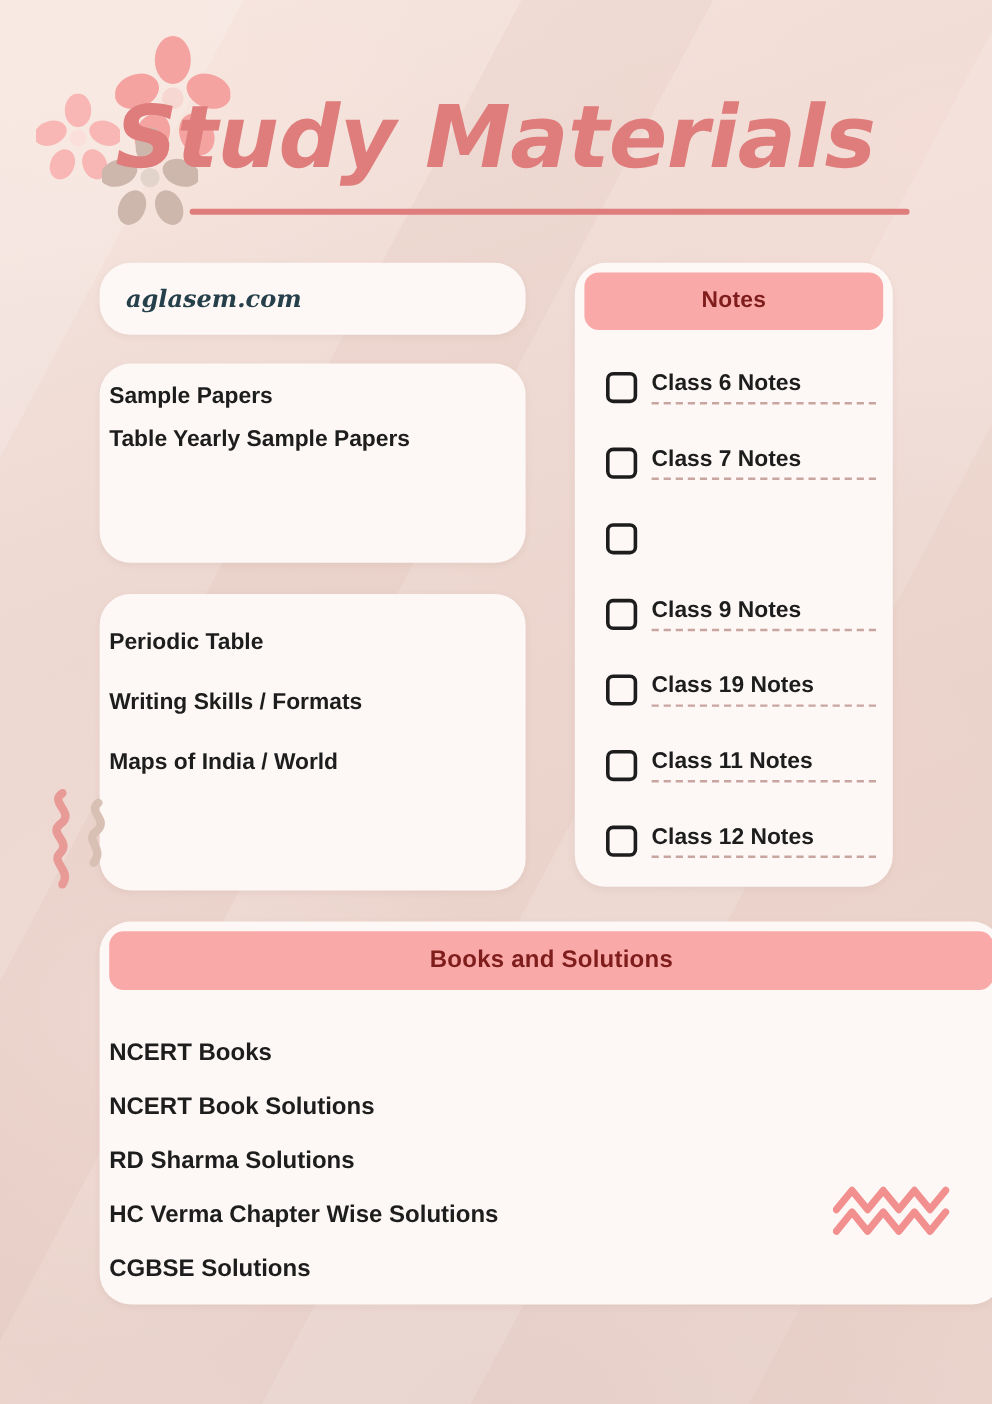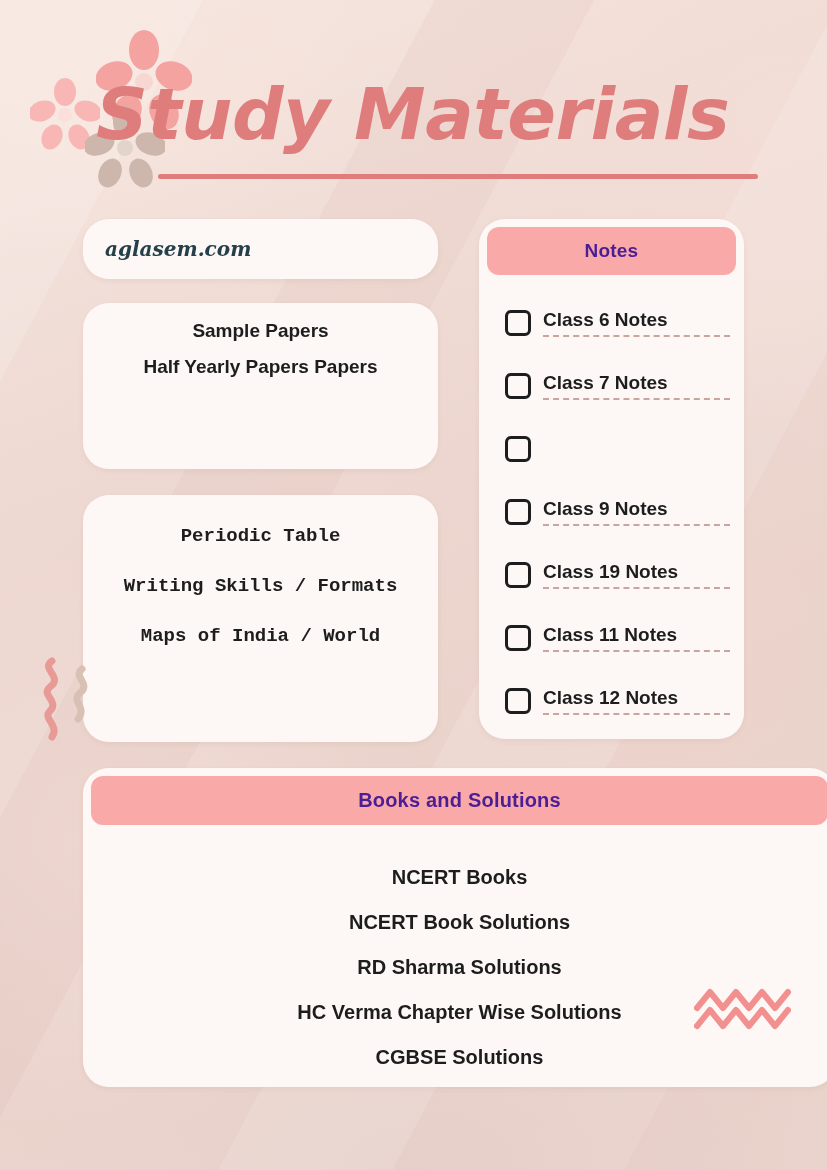--- a/index.html
+++ b/index.html
@@ -69,31 +69,30 @@
   
   .card {
     position: absolute;
     background: #fdf8f6;
     border-radius: 26px;
     box-shadow: 0 2px 5px rgba(160,120,110,0.10);
     overflow: hidden;
   }
   .card-head {
     background: #f9aaa8;
-    color: #4c1d95;
+    color: #7f1d1d;
     border-radius: 12px;
     margin: 8px;
     text-align: center;
     font-size: 19px;
     font-weight: bold;
     padding: 13px 12px;
     letter-spacing: .2px;
   }
   .card-body {
-    text-align: center;
     color: #1d1d1d;
     font-weight: bold;
     font-size: 19px;
   }
   .card-body .row { padding: 6px 8px; }
 
   
   #brand-card {
     left: 83px; top: 219px; width: 355px; height: 60px;
     display: flex; align-items: center;
@@ -107,21 +106,21 @@
     font-family: "DejaVu Serif", serif;
   }
 
   
   #model-papers-card { left: 83px; top: 303px; width: 355px; height: 166px; }
   #model-papers-card .card-body { padding-top: 10px; }
   #model-papers-card .row { padding: 7px 8px; }
 
   
   #important-resources-card { left: 83px; top: 495px; width: 355px; height: 247px; }
-  #important-resources-card .card-body { padding-top: 16px; font-family: Liberation Mono, monospace; }
+  #important-resources-card .card-body { padding-top: 16px; }
   #important-resources-card .row { padding: 14px 8px; }
 
   
   #notes-card { left: 479px; top: 219px; width: 265px; height: 520px; }
   .notes-list { padding: 6px 0 0 0; }
   .note-item {
     display: flex;
     align-items: center;
     gap: 12px;
     padding: 4px 14px 0 26px;
@@ -200,21 +199,21 @@
   <div class="title-rule"></div>
 </div>
 
 <div class="card" id="brand-card">
   <div class="brand-text">aglasem.com</div>
 </div>
 
 <div class="card" id="model-papers-card">
   <div class="card-body">
     <div class="row">Sample Papers</div>
-    <div class="row">Half Yearly Papers Papers</div>
+    <div class="row">Table Yearly Sample Papers</div>
   </div>
 </div>
 
 <div class="card" id="important-resources-card">
   <div class="card-body">
     <div class="row">Periodic Table</div>
     <div class="row">Writing Skills / Formats</div>
     <div class="row">Maps of India / World</div>
   </div>
 </div>

